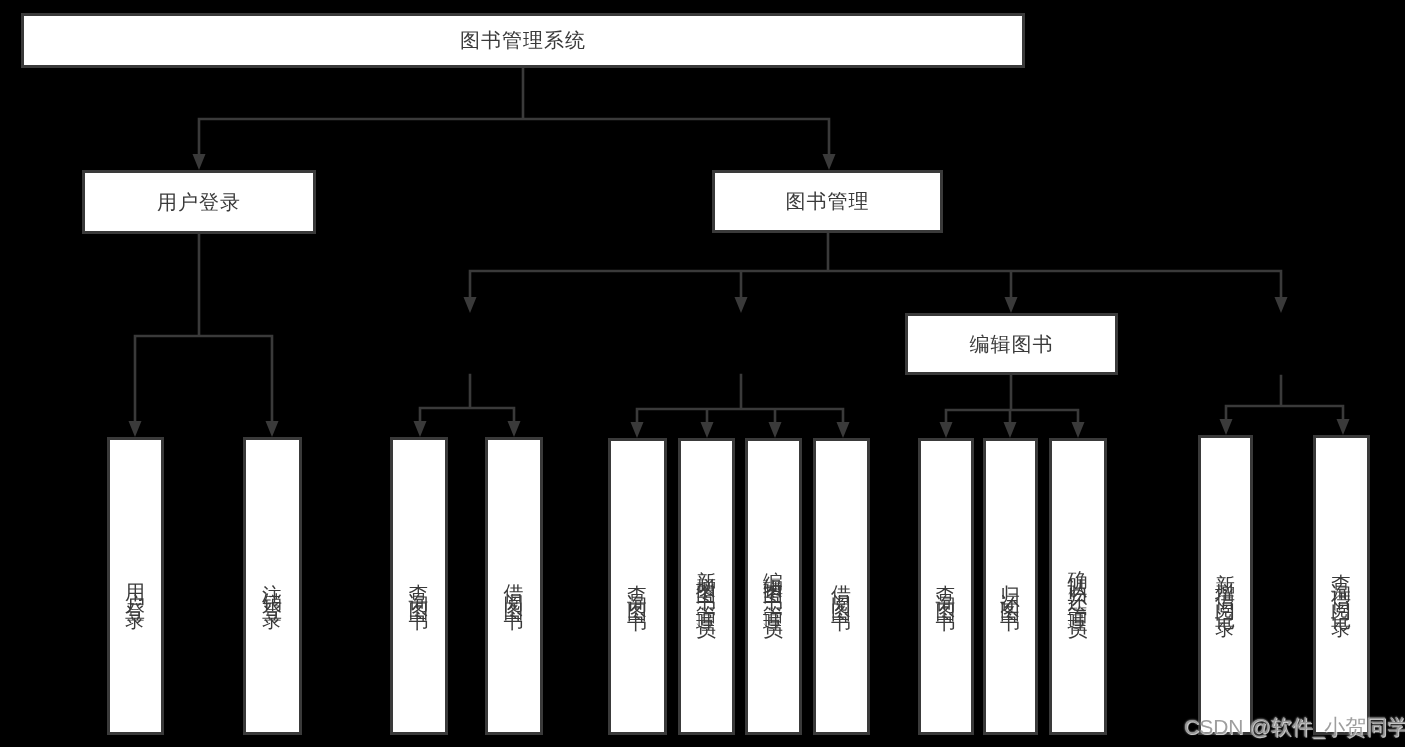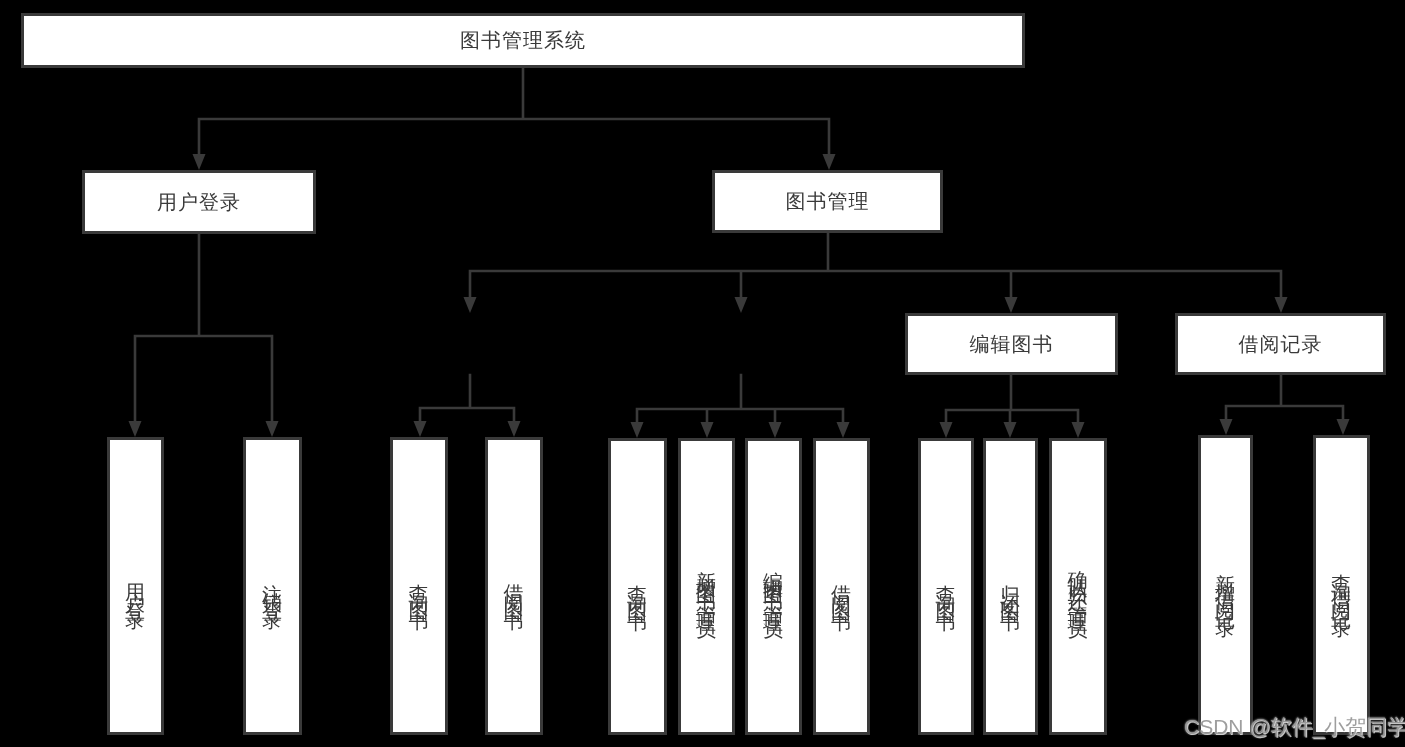--- a/index.html
+++ b/index.html
@@ -76,23 +76,20 @@
   <div class="node lvl-h" style="left:82px;top:170px;width:234px;height:64px">
     <span>用户登录</span>
   </div>
   <div class="node lvl-h" style="left:712px;top:170px;width:231px;height:63px">
     <span>图书管理</span>
   </div>
 
   <div class="node lvl-h" style="left:905px;top:313px;width:213px;height:62px">
     <span>编辑图书</span>
   </div>
-  <div class="node lvl-h" style="left:1175px;top:313px;width:211px;height:62px">
-    <span>借阅记录</span>
-  </div>
 
   <div class="node lvl-v" style="left:107px;top:437px;width:57px;height:298px">
     <span class="vlabel">用户登录</span>
   </div>
   <div class="node lvl-v" style="left:243px;top:437px;width:59px;height:298px">
     <span class="vlabel">注销登录</span>
   </div>
   <div class="node lvl-v" style="left:390px;top:437px;width:58px;height:298px">
     <span class="vlabel">查询图书</span>
   </div>

